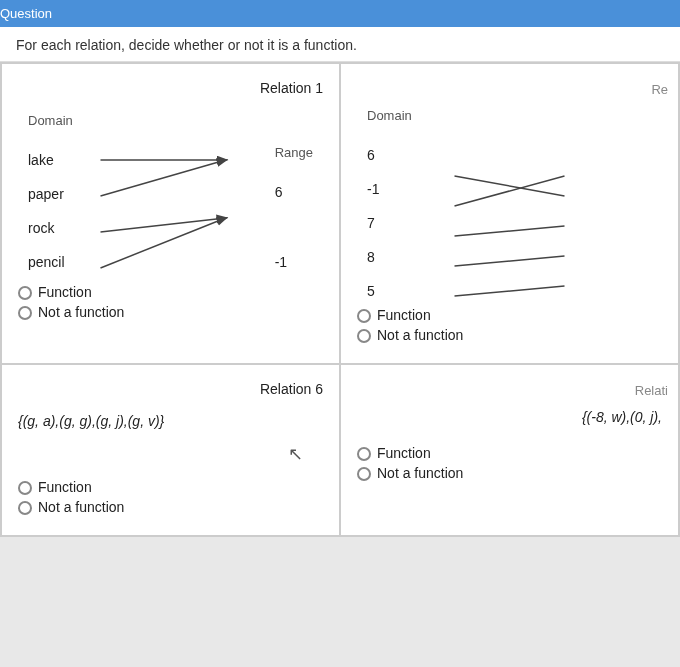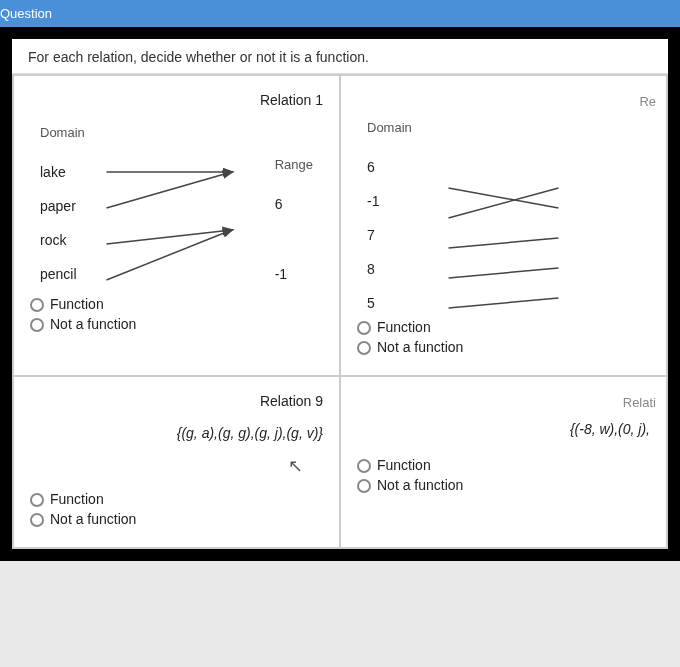--- a/index.html
+++ b/index.html
@@ -10,23 +10,23 @@
       min-height: 667px;
       overflow: hidden;
     }
     .top-bar {
       background: #4a90d9;
       color: white;
       padding: 6px 0;
       font-size: 13px;
     }
     .content {
-      background: #000000;
+      background: #bef264;
       margin: 0;
-      padding: 12px;
+      padding: 0;
     }
     .instruction {
       padding: 10px 16px 8px;
       font-size: 14px;
       color: #333;
       background: white;
       border-bottom: 1px solid #ddd;
     }
     .grid {
       display: grid;
@@ -102,21 +102,21 @@
     
     .range-col-2 {
       display: flex;
       flex-direction: column;
       gap: 14px;
     }
     
     .set-notation {
       font-size: 14px;
       color: #222;
-      text-align: right;
+      text-align: left;
       margin: 16px 0 14px;
       font-style: italic;
     }
     .partial-note {
       font-size: 13px;
       color: #888;
       text-align: right;
       position: absolute;
       top: 18px;
       right: 10px;
@@ -220,21 +220,21 @@
           <span>Function</span>
         </div>
         <div class="option-row">
           <span class="radio-circle"></span>
           <span>Not a function</span>
         </div>
       </div>
     </div>
 
     <div class="cell">
-      <div class="cell-title">Relation 9</div>
+      <div class="cell-title">Relation 6</div>
 
       <div class="set-notation">{(g, a),(g, g),(g, j),(g, v)}</div>
 
       <div style="text-align:right; padding-right: 20px; margin-bottom: 4px;">
         <span style="font-size: 18px; color:#555;">↖</span>
       </div>
 
       <div class="options">
         <div class="option-row">
           <span class="radio-circle"></span>

